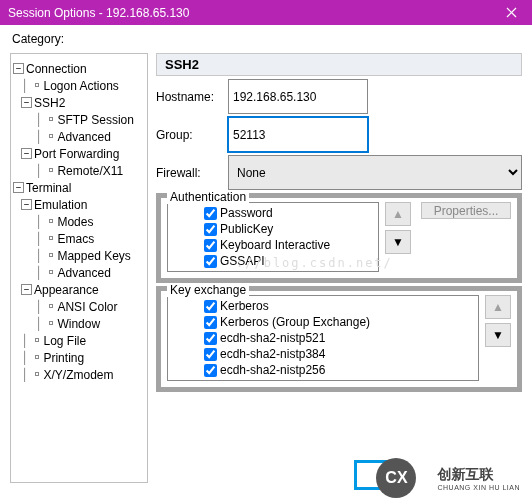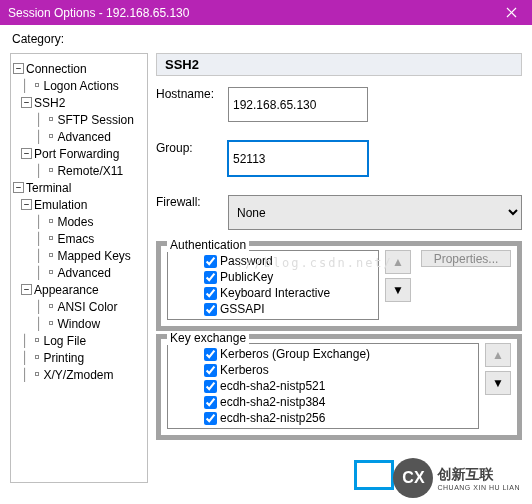--- a/index.html
+++ b/index.html
@@ -11,40 +11,40 @@
   .content { display:flex; padding: 8px 10px 0 10px; gap:8px; }
   .category-label { position:absolute; top:32px; left:12px; }
   .left-col { width:138px; border:1px solid #bfbfbf; background:#fff; padding:6px 2px 6px 2px; height:430px; overflow:auto; margin-top:20px;}
   .tree-node { white-space: nowrap; display:flex; align-items:center; height:17px; }
   .tree-line { color:#888; font-family: monospace; letter-spacing:-1px;}
   .exp { width:11px;height:11px;border:1px solid #888; display:inline-flex;align-items:center;justify-content:center; font-size:9px; line-height:9px; margin-right:2px; font-family:monospace; color:#000; }
   .dot { width:4px;height:4px;border:1px solid #888; display:inline-block; margin:0 4px 1px 2px;}
   .tree-label { color:#000; }
   .right-col { flex:1; margin-top:20px; display:flex; flex-direction:column; gap:3px; }
   .section-head { background:#eceff4; border:1px solid #c8c8c8; padding:3px 8px; font-weight:bold; font-size:13px; }
-  .form-row { display:flex; align-items:flex-start; margin: 8px 0;}
+  .form-row { display:flex; align-items:center; margin: 0 0;}
   .form-row label { width:72px; }
   .form-row input[type="text"], .form-row select { border:1px solid #888; height:35px; padding:1px 4px; }
   .hostname-input { width:140px; }
   .port-input { width:140px; border:1px solid #0078d7 !important; outline:1px solid #0078d7; }
   .firewall-select { flex:1; height:21px; background:#e9e9e9; border:1px solid #adadad;}
   .username-input { flex:1; }
   .groupbox { border:5px solid #a3a3a3; padding:4px 6px 6px 6px; position:relative; margin-top:0;}
   .groupbox .legend { position:absolute; top:-8px; left:6px; background:#fff; padding:0 3px; }
   .auth-body { display:flex; gap:6px; }
   .listbox { flex:1; border:1px solid #888; background:#fff; padding:2px 4px; }
   .listbox.scroll { height:86px; overflow-y:scroll;}
   .chk-row { display:flex; align-items:center; height:16px; gap:3px;padding-left:32px;}
   .chk-row input { width:13px;height:13px; margin:0;}
   .side-btns { display:flex; flex-direction:column; gap:4px;}
   .arrow-btn { width:26px; height:24px; background:#e9e9e9; border:1px solid #c0c0c0; display:flex;align-items:center;justify-content:center;}
   .arrow-btn.disabled { color:#a0a0a0; }
   .prop-btn { width:90px; height:17px; background:#e9e9e9; border:1px solid #c0c0c0; color:#888; margin-left:4px;}
   .watermark { position:absolute; top:256px; left:236px; color:#ddd; font-size:12px; letter-spacing:2px; font-family: monospace; pointer-events:none;}
-  .logo-area { position:absolute; bottom:6px; right:12px; display:flex; align-items:center; gap:4px;}
+  .logo-area { position:absolute; bottom:6px; right:12px; display:flex; align-items:center; gap:21px;}
   .logo-badge { width:40px;height:40px; border-radius:50%; background:#555; display:flex;align-items:center;justify-content:center;color:#fff;font-weight:bold;font-size:16px;}
   .logo-text { display:flex;flex-direction:column; color:#444;}
   .ok-box { position:absolute; bottom:14px; right:138px; width:40px; height:30px; border:3px solid #0099e5;}
   ::-webkit-scrollbar { width:17px; }
   ::-webkit-scrollbar-track { background:#f0f0f0; }
   ::-webkit-scrollbar-thumb { background:#c6c6c6; }
   ::-webkit-scrollbar-button { background:#f0f0f0; height:17px; border:1px solid #d8d8d8;}
 </style>
 </head>
 <body>
@@ -208,25 +208,25 @@
         <button class="prop-btn">Properties...</button>
       </div>
     </div>
 
     <div class="groupbox">
       <span class="legend">Key exchange</span>
       <div class="auth-body">
         <div class="listbox scroll">
           <div class="chk-row">
               <input type="checkbox" checked="" style="">
+              <span>Kerberos</span>
+            </div>
+          <div class="chk-row">
+              <input type="checkbox" checked="" style="">
               <span>Kerberos (Group Exchange)</span>
-            </div>
-          <div class="chk-row">
-              <input type="checkbox" checked="" style="">
-              <span>Kerberos</span>
             </div>
           <div class="chk-row">
               <input type="checkbox" checked="" style="">
               <span>ecdh-sha2-nistp521</span>
             </div>
           <div class="chk-row">
               <input type="checkbox" checked="" style="">
               <span>ecdh-sha2-nistp384</span>
             </div>
           <div class="chk-row">

